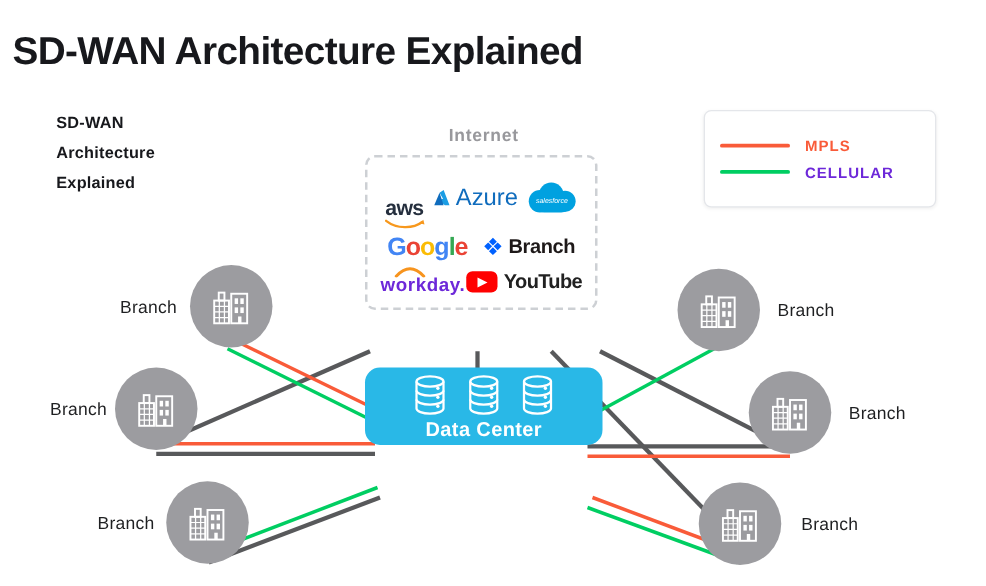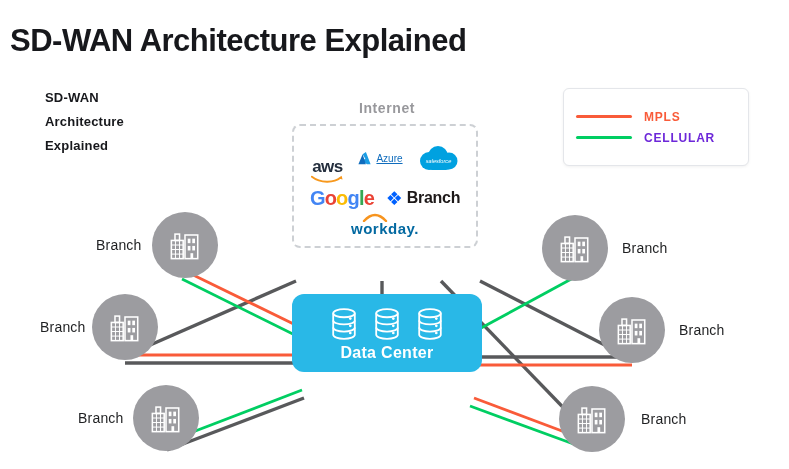--- a/index.html
+++ b/index.html
@@ -22,35 +22,35 @@
   .internet-box{position:absolute;left:292px;top:66px;width:186px;height:124px;z-index:2;
                 background:#fff;border:2px dashed #cdd0d4;border-radius:8px;
                 display:flex;flex-direction:column;justify-content:space-around;
                 padding:6px 10px;box-sizing:border-box;}
   .logo-row{display:flex;align-items:center;justify-content:space-around;}
   
   .aws{display:flex;flex-direction:column;align-items:center;line-height:1;margin-top:24px;}
   .aws-text{font-size:17px;font-weight:800;color:#252f3e;letter-spacing:-0.5px;}
   
   .azure{display:flex;align-items:center;gap:4px;}
-  .azure-text{font-size:10px;color:#0f6cbd;font-weight:400;text-decoration:underline;}
+  .azure-text{font-size:19px;color:#0f6cbd;font-weight:400;}
   
   .sf{position:relative;width:44px;height:30px;}
   .sf svg{position:absolute;left:0;top:0;}
   
   .google{font-size:20px;font-weight:800;letter-spacing:-0.8px;}
   .g1,.g4{color:#4285F4}.g2,.g6{color:#EA4335}.g3{color:#FBBC05}.g5{color:#34A853}
   
   .dropbox{display:flex;align-items:center;gap:4px;}
   .dbx-glyph{color:#0061FF;font-size:19px;line-height:1;}
   .dbx-text{font-size:16px;font-weight:800;color:#1e1919;letter-spacing:-0.3px;}
   
   .workday{position:relative;padding-top:7px;}
   .wd-arc{position:absolute;left:11px;top:-2px;}
-  .wd-text{font-size:15px;font-weight:700;color:#0369a1;letter-spacing:0.5px;}
+  .wd-text{font-size:15px;font-weight:700;color:#6d28d9;letter-spacing:0.5px;}
   
   .youtube{display:flex;align-items:center;gap:5px;}
   .yt-btn{width:25px;height:17px;background:#ff0000;border-radius:5px;position:relative;}
   .yt-btn::after{content:"";position:absolute;left:9px;top:4.5px;border-left:8px solid #fff;
                  border-top:4px solid transparent;border-bottom:4px solid transparent;}
   .yt-text{font-size:16px;font-weight:800;color:#212121;letter-spacing:-0.5px;}
   
   .legend{position:absolute;left:563px;top:30px;width:186px;height:78px;z-index:2;
           background:#fff;border:1px solid #e4e6ea;border-radius:6px;
           box-shadow:0 1px 3px rgba(0,0,0,0.06);
@@ -59,21 +59,21 @@
   .legend-row{display:flex;align-items:center;}
   .legend-line{width:56px;height:3px;margin-right:12px;border-radius:2px;}
   .ll-mpls{background:#f95b39;}
   .ll-cel{background:#00ce62;}
   .ll-bb{background:#58595b;height:4px;}
   .legend-label{font-size:12px;font-weight:800;letter-spacing:0.8px;}
   .lt-mpls{color:#f95b39;}
   .lt-cel{color:#6d28d9;}
   .lt-bb{color:#4d4e50;}
   
-  .dc{position:absolute;left:292px;top:236px;width:190px;height:78px;z-index:3;
+  .dc{position:absolute;left:292px;top:236px;width:190px;height:62px;z-index:3;
       background:#29b8e7;border-radius:12px;display:flex;flex-direction:column;
       align-items:center;justify-content:center;gap:2px;}
   .dc-icons{display:flex;gap:11px;margin-top:2px;}
   .dc-label{font-size:16px;font-weight:800;color:#fff;letter-spacing:0.3px;}
   
   .branch{position:absolute;width:66px;height:66px;border-radius:50%;background:#9c9ca0;
           z-index:3;display:flex;align-items:center;justify-content:center;}
   .branch-label{position:absolute;z-index:3;font-size:14px;font-weight:400;color:#1f2022;
                 letter-spacing:0.2px;}
 </style>
@@ -151,20 +151,24 @@
           <span class="dbx-text">Branch</span>
         </span>
       </div>
       <div class="logo-row">
         <span class="workday">
           <svg class="wd-arc" width="26" height="11" viewBox="0 0 26 11">
             <path d="M2 10 Q 13 -2 24 10" stroke="#F7941E" stroke-width="2.4" fill="none" stroke-linecap="round"></path>
           </svg>
           <span class="wd-text">workday.</span>
         </span>
+        <span class="youtube">
+          <span class="yt-btn"></span>
+          <span class="yt-text">YouTube</span>
+        </span>
       </div>
     </div>
 
     <div class="legend">
       <div class="legend-row">
         <span class="legend-line ll-mpls"></span>
         <span class="legend-label lt-mpls">MPLS</span>
       </div>
       <div class="legend-row">
         <span class="legend-line ll-cel"></span>

